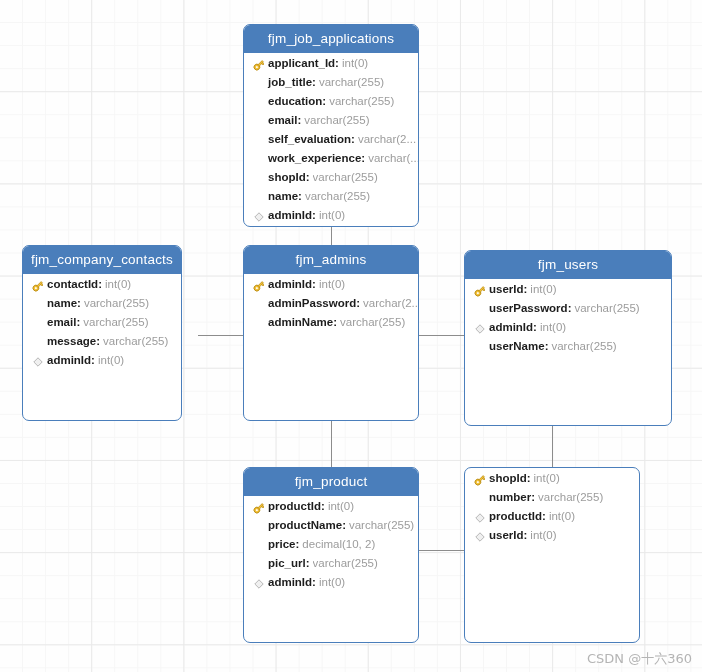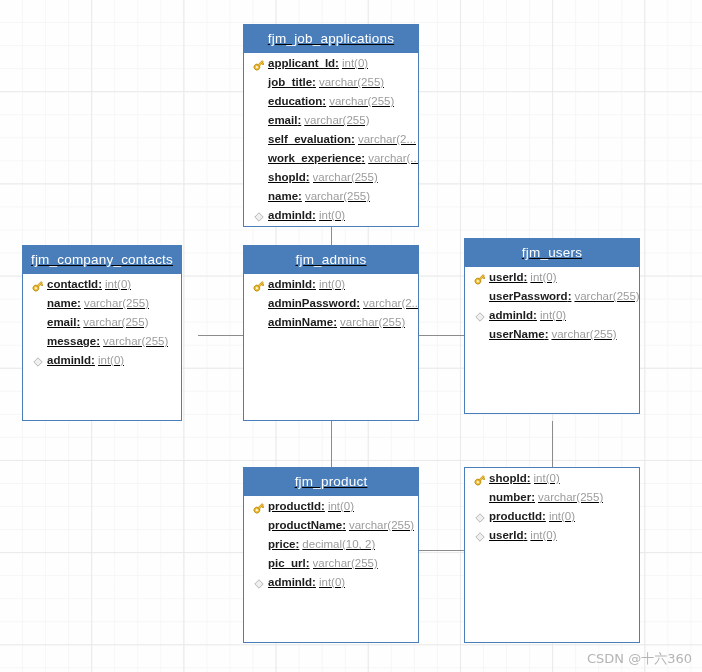--- a/index.html
+++ b/index.html
@@ -39,25 +39,24 @@
     z-index: 1;
   }
   .conn.h { height: 1px; }
   .conn.v { width: 1px; }
 
   
   .table-box {
     position: absolute;
     box-sizing: border-box;
     border: 1px solid #4a7ebb;
-    border-radius: 0;
+    border-radius: 7px;
     background: #ffffff;
     z-index: 5;
     overflow: hidden;
-    text-decoration: underline;
   }
   .table-header {
     height: 28px;
     line-height: 28px;
     background: #4a7ebb;
     color: #ffffff;
     text-align: center;
     font-size: 13.5px;
     letter-spacing: .2px;
     white-space: nowrap;
@@ -275,21 +274,21 @@
             <span class="col-type">varchar(2...</span>
           </div>
           <div class="col-row">
             <span class="col-icon blank"></span>
             <span class="col-name">adminName</span>
             <span class="col-sep">:</span>
             <span class="col-type">varchar(255)</span>
           </div>
         </div>
       </div>
-      <div class="table-box" style="left: 464px; top: 238px; width: 176px; height: 176px;">
+      <div class="table-box" style="left: 464px; top: 250px; width: 208px; height: 176px;">
         <div class="table-header">fjm_users</div>
         <div class="table-body">
           <div class="col-row">
             <span class="col-icon">
               <svg viewBox="0 0 16 16" width="14" height="14" class="key-ico">
                 <g transform="rotate(-45 8 8)">
                   <circle cx="4.6" cy="8" r="3.3" fill="#f5c238" stroke="#b88b12" stroke-width="1"></circle>
                   <circle cx="4.6" cy="8" r="1.15" fill="#ffffff"></circle>
                   <rect x="6.9" y="7.0" width="7.2" height="2.1" fill="#f5c238" stroke="#b88b12" stroke-width="0.8"></rect>
                   <rect x="11.3" y="9.0" width="1.5" height="2.2" fill="#f5c238" stroke="#b88b12" stroke-width="0.8"></rect>

